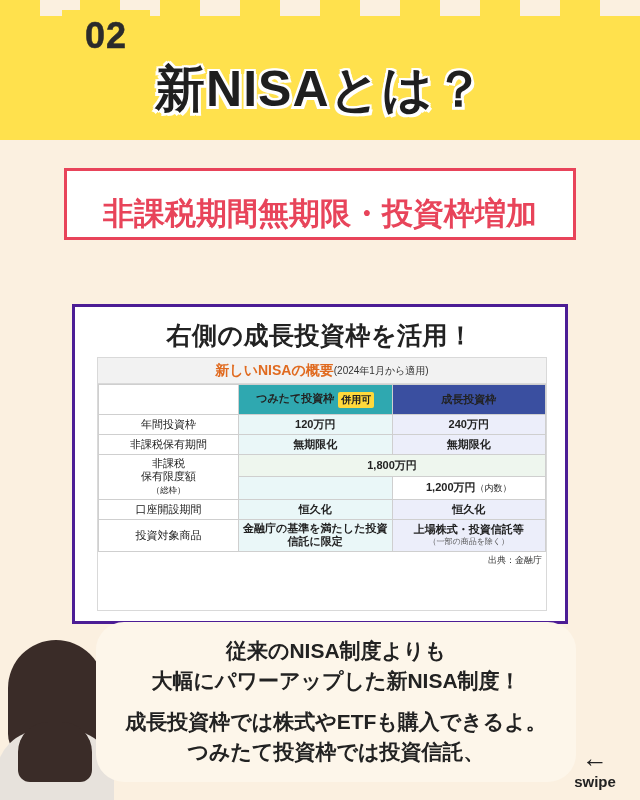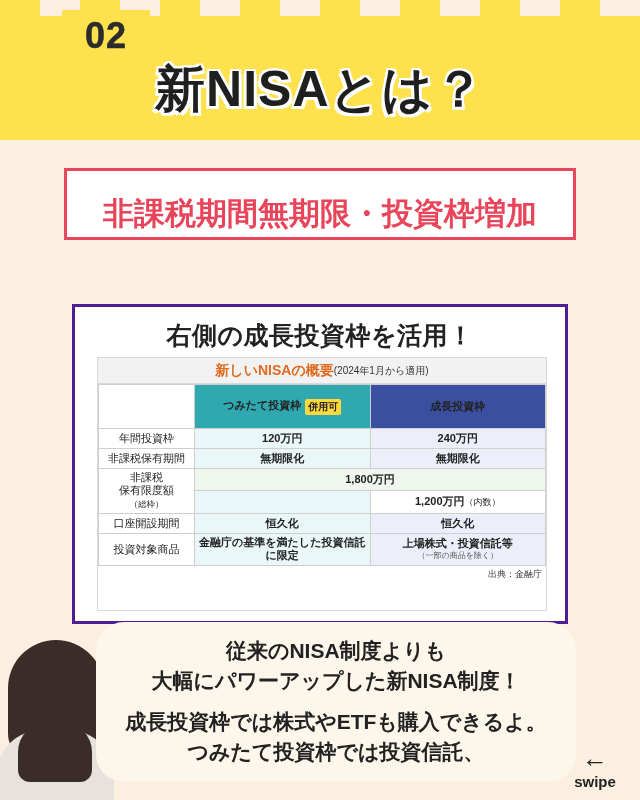--- a/index.html
+++ b/index.html
@@ -152,28 +152,28 @@
     border-collapse: collapse;
     table-layout: fixed;
   }
   table.nisa td, table.nisa th {
     border: 1px solid #cfcfcf;
     font-size: 11px;
     text-align: center;
     color: #222;
     padding: 2px 1px;
   }
-  .col-label { width: 96px; background: #fff; font-size: 10.5px; }
+  .col-label { width: 140px; background: #fff; font-size: 10.5px; }
   .hdr-tsumitate {
     background: #2fa8b0; color: #fff; font-weight: bold; font-size: 12.5px;
     height: 30px; position: relative;
   }
   .hdr-seicho {
     background: #3a4fa0; color: #fff; font-weight: bold; font-size: 12.5px;
-    height: 44px;
+    height: 30px;
   }
   .heiyou {
     display: inline-block;
     background: #ffd93b;
     color: #222;
     font-size: 10px;
     font-weight: bold;
     padding: 1px 3px;
     border-radius: 2px;
     margin-left: 4px;

